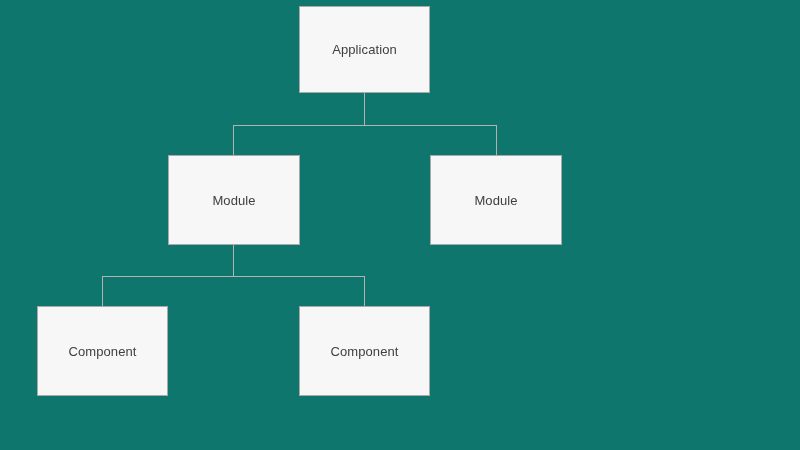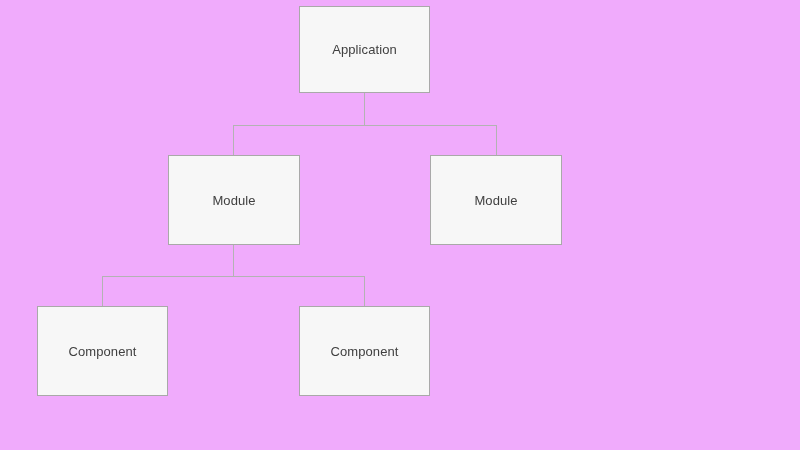--- a/index.html
+++ b/index.html
@@ -48,21 +48,21 @@
   .edge-path {
     fill: none;
     stroke: #b3b3b3;
     stroke-width: 1;
     shape-rendering: crispEdges;
   }
 </style>
 </head>
 <body>
 
-<div id="canvas" style="background: #f0abfc;">
+<div id="canvas" style="background: #0f766e;">
 
   <svg class="edge-layer" viewBox="0 0 800 450" width="800" height="450">
     <path class="edge-path" d="M 364.5 93 L 364.5 125.5 L 233.5 125.5 L 233.5 155" style="stroke: rgb(179, 179, 179);"></path>
     <path class="edge-path" d="M 364.5 93 L 364.5 125.5 L 496.5 125.5 L 496.5 155" style="stroke: rgb(179, 179, 179);"></path>
     <path class="edge-path" d="M 233.5 245 L 233.5 276.5 L 102.5 276.5 L 102.5 306" style="stroke: rgb(179, 179, 179);"></path>
     <path class="edge-path" d="M 233.5 245 L 233.5 276.5 L 364.5 276.5 L 364.5 306" style="stroke: rgb(179, 179, 179);"></path>
   </svg>
 
   <div class="node" style="left: 299px; top: 6px; width: 131px; height: 87px; background: rgb(247, 247, 247); border-color: rgb(169, 169, 169);">
     <span class="node-label" style="color: rgb(64, 64, 64);">Application</span>

